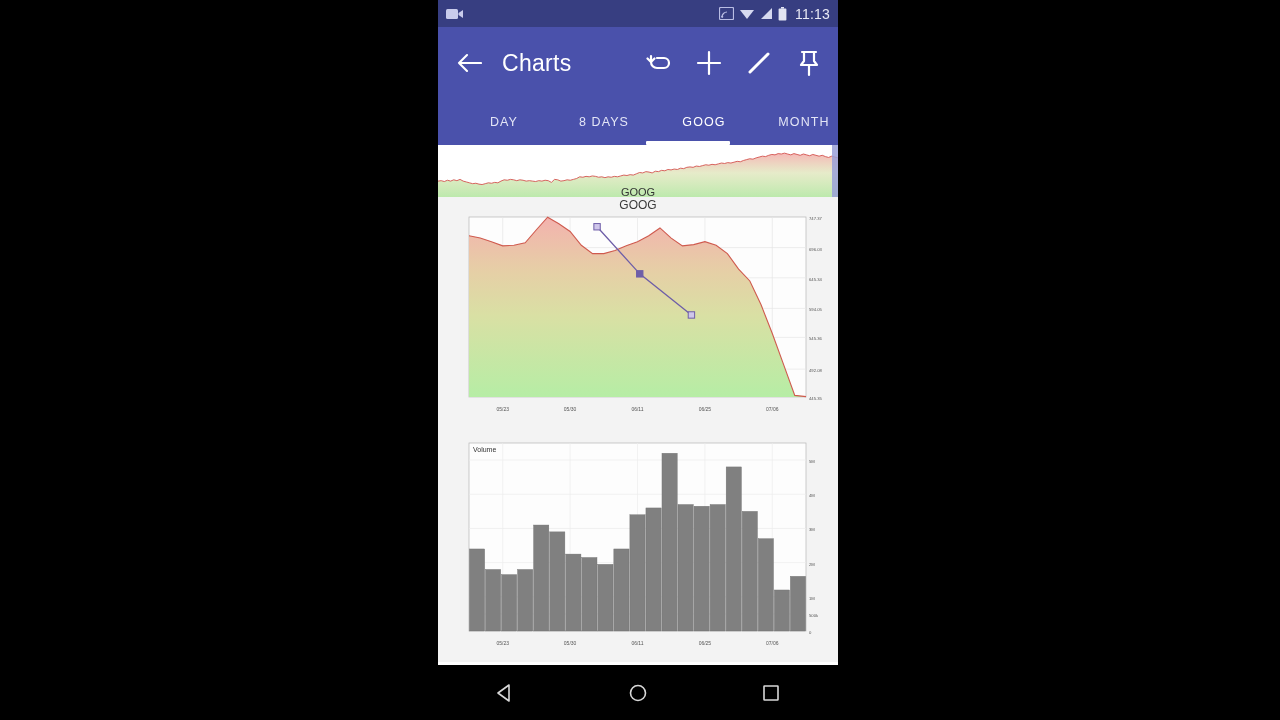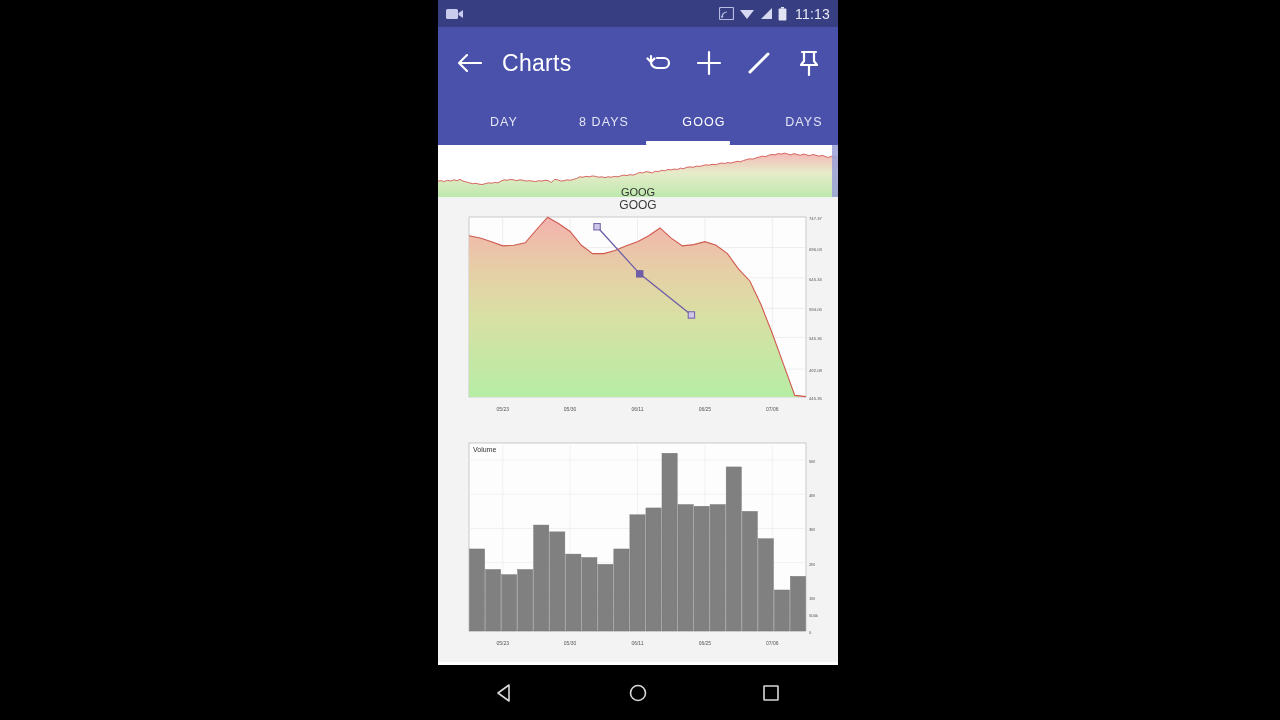--- a/index.html
+++ b/index.html
@@ -152,21 +152,21 @@
             <path d="M5 3 L19 3 M7 3 L7 12 L4 16 L20 16 L17 12 L17 3 M12 16 L12 26" fill="none" stroke="#ffffff" stroke-width="2.2" stroke-linecap="round" stroke-linejoin="round"></path>
           </svg>
         </div>
       </div>
     </div>
 
     <div id="tabs">
       <div class="tab">DAY</div>
       <div class="tab">8 DAYS</div>
       <div class="tab active">GOOG</div>
-      <div class="tab">DAYS</div>
+      <div class="tab">MONTH</div>
     </div>
 
     <div id="mini-wrap">
       <svg id="mini-svg" viewBox="0 0 400 52" preserveAspectRatio="none">
           <defs>
             <linearGradient id="miniGrad" x1="0" y1="0" x2="0" y2="1">
               <stop offset="0%" stop-color="#f4b5b3" stop-opacity="0.95"></stop>
               <stop offset="45%" stop-color="#e2e8c0" stop-opacity="0.85"></stop>
               <stop offset="100%" stop-color="#b9e8a8" stop-opacity="0.95"></stop>
             </linearGradient>

